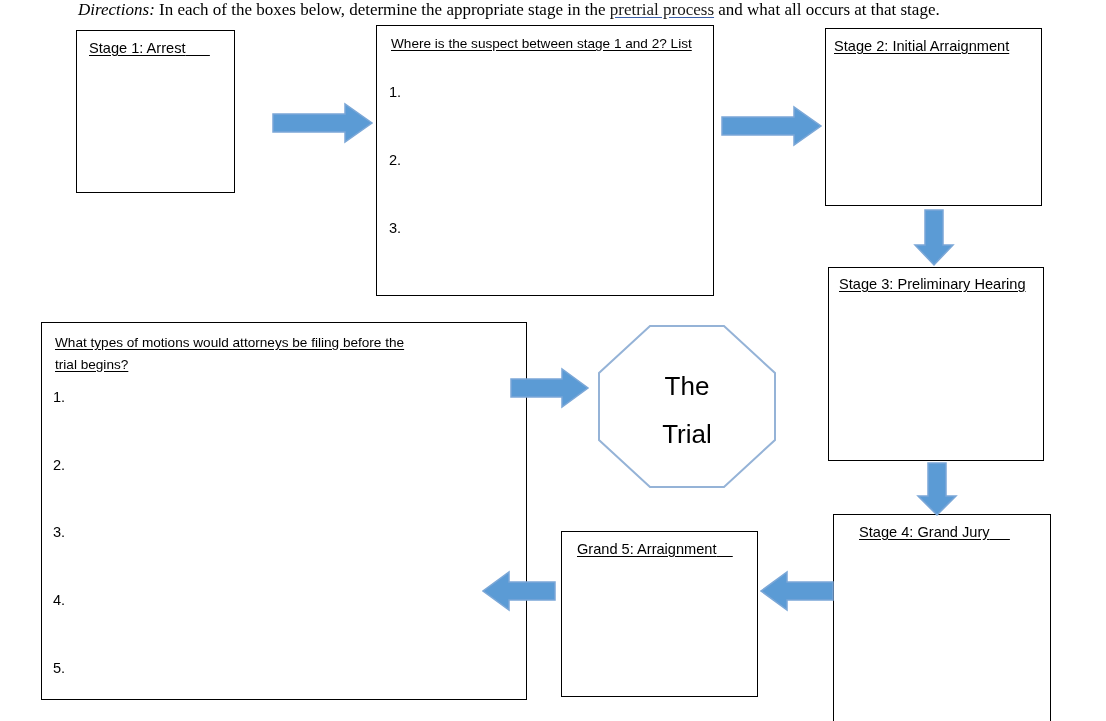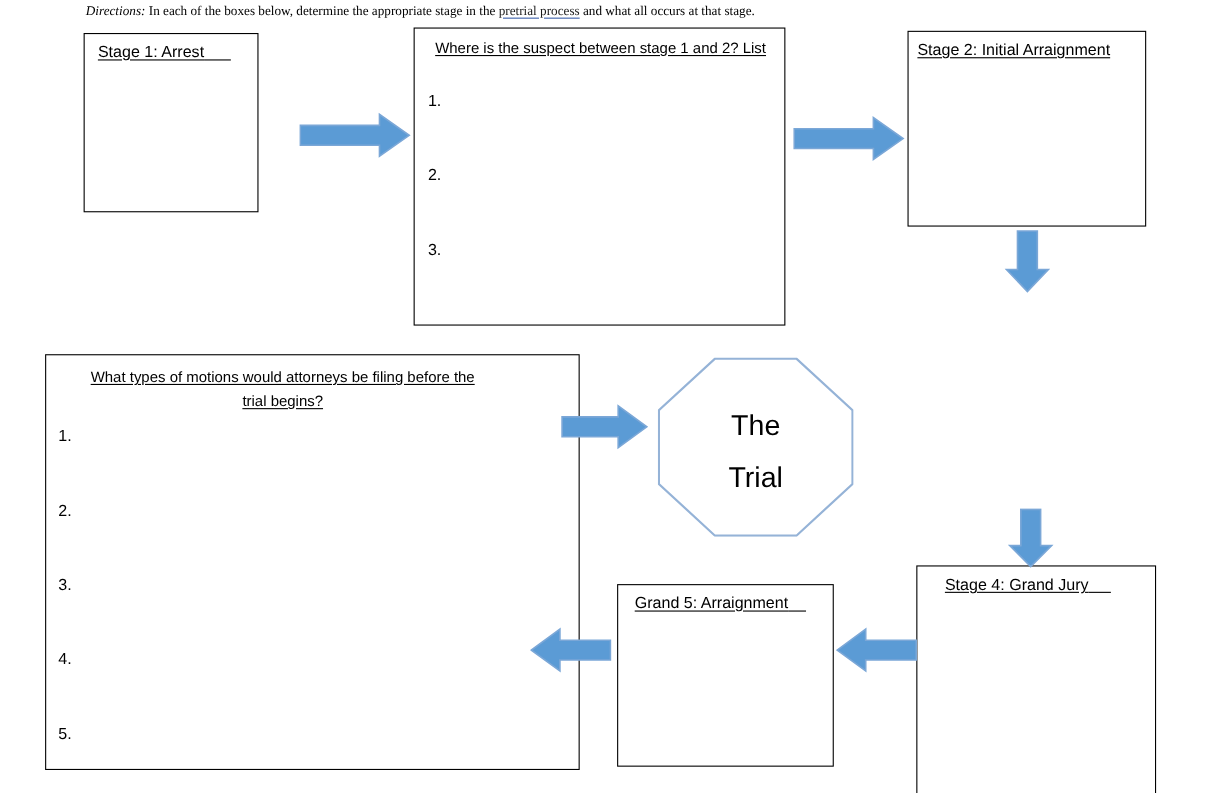--- a/index.html
+++ b/index.html
@@ -19,21 +19,21 @@
     background: #ffffff;
   }
 
   
   .directions {
     position: absolute;
     left: 78px;
     top: 0px;
     width: 1010px;
     font-family: "Liberation Serif", serif;
-    font-size: 12px;
+    font-size: 17px;
     line-height: 20px;
     white-space: nowrap;
   }
   .directions .dir-label {
     font-style: italic;
   }
   .directions .hyper {
     color: #1a1a1a;
     text-decoration: underline;
     text-decoration-color: #3b5fa8;
@@ -56,21 +56,20 @@
   .box-title .u {
     text-decoration: underline;
     text-underline-offset: 2px;
   }
   .title-left {
     text-align: left;
   }
   .wrap-title {
     font-size: 13.6px;
     line-height: 22px;
-    text-align: center;
   }
   .wrap-title span.u {
     text-decoration: underline;
     text-underline-offset: 2px;
   }
   .numitem {
     position: absolute;
     font-size: 14.6px;
     line-height: 16px;
   }
@@ -117,20 +116,25 @@
     <div class="numitem" style="left:12px; top:126px;">2.</div>
     <div class="numitem" style="left:12px; top:194px;">3.</div>
   </div>
 
   <div class="box" style="left:825px; top:28px; width:217px; height:178px;">
     <div class="box-title title-left" style="position:absolute; left:8px; top:8px; width:200px;">
       <span class="u">Stage 2: Initial Arraignment</span>
     </div>
   </div>
 
+  <div class="box" style="left:828px; top:267px; width:216px; height:194px;">
+    <div class="box-title title-left" style="position:absolute; left:10px; top:7px; width:200px;">
+      <span class="u">Stage 3: Preliminary Hearing</span>
+    </div>
+  </div>
 
   <div class="box" style="left:833px; top:514px; width:218px; height:212px;">
     <div class="box-title title-left" style="position:absolute; left:25px; top:8px; width:185px;">
       <span class="u">Stage 4: Grand Jury</span><span class="u">&nbsp;&nbsp;&nbsp;&nbsp;&nbsp;</span>
     </div>
   </div>
 
   <div class="box" style="left:561px; top:531px; width:197px; height:166px;">
     <div class="box-title title-left" style="position:absolute; left:15px; top:8px; width:180px;">
       <span class="u">Grand 5: Arraignment</span><span class="u">&nbsp;&nbsp;&nbsp;&nbsp;</span>

